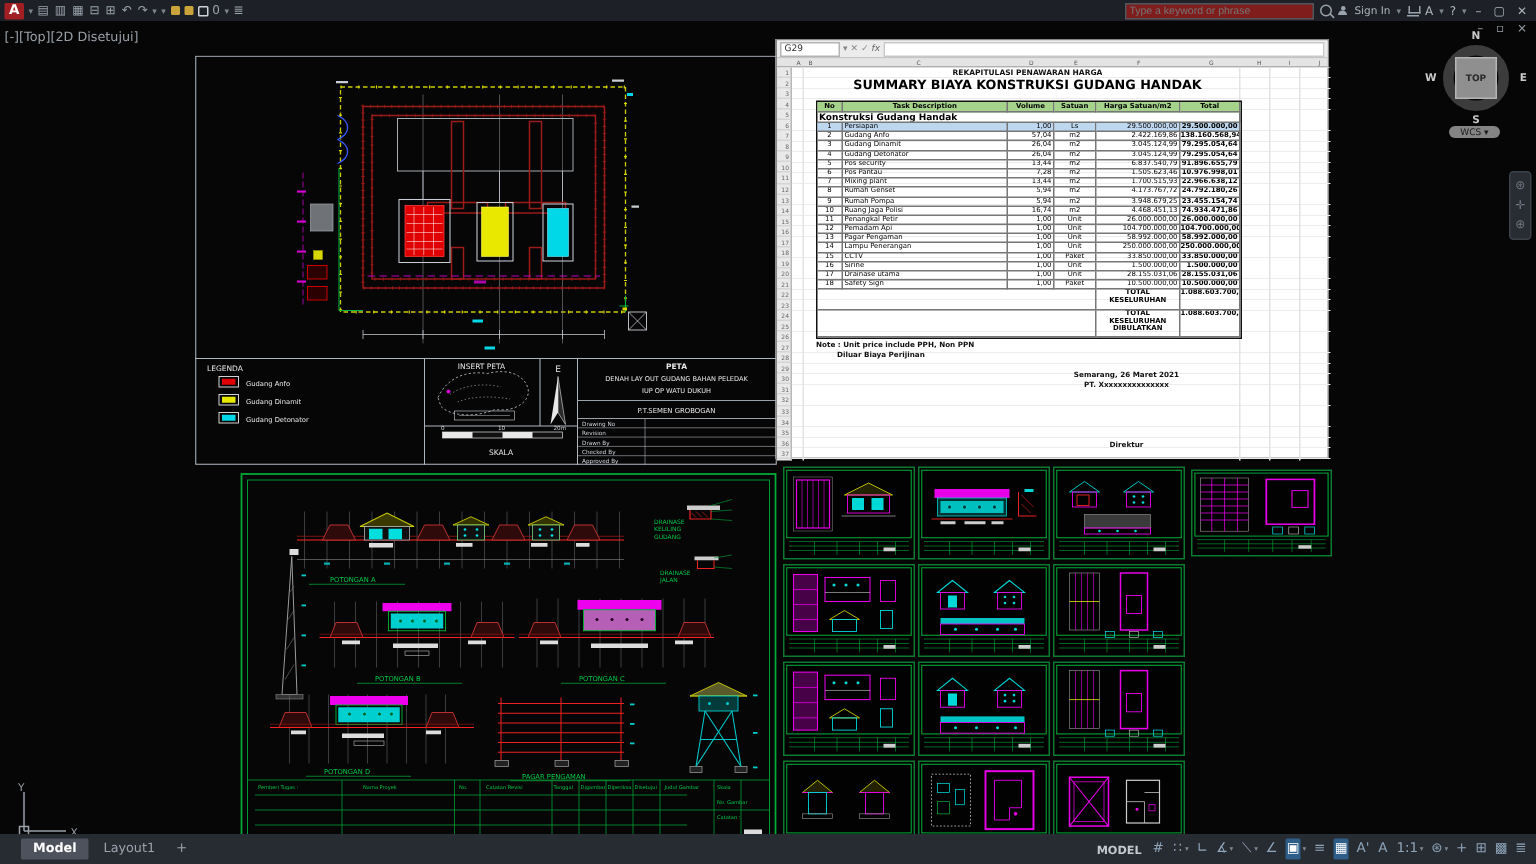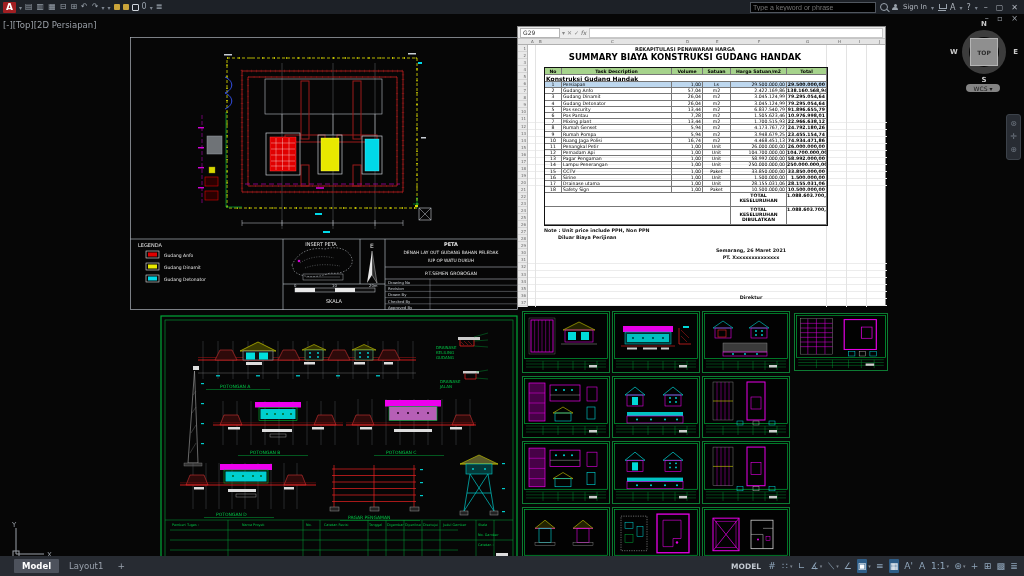--- a/index.html
+++ b/index.html
@@ -11,21 +11,21 @@
   .qat{display:flex;align-items:center;gap:3px;padding-left:3px;}
   .logo{width:13px;height:11px;background:#a11f22;color:#fff;font-weight:bold;font-size:9px;
     display:flex;align-items:center;justify-content:center;border-radius:1px;}
   .qi{color:#9aa3ad;font-size:8px;line-height:10px;}
   .caret{color:#7d858f;font-size:6px;}
   .chip{width:6px;height:6px;border-radius:1px;display:inline-block;}
   .chip.gold{background:#caa43a;}
   .chip.outline{background:transparent;border:1px solid #cfd4da;width:5px;height:5px;}
   .tb-title{position:absolute;left:0;right:0;text-align:center;font-size:8.5px;color:#cdd2d9;pointer-events:none;}
   .tb-right{margin-left:auto;display:flex;align-items:center;gap:4px;padding-right:4px;z-index:2;}
-  .searchbox{width:120px;height:9px;background:#000000;border:1px solid #50565e;color:#9097a0;
+  .searchbox{width:120px;height:9px;background:#7f1d1d;border:1px solid #50565e;color:#9097a0;
     font-size:7px;padding:0 2px;}
   .icon-mag{width:6px;height:6px;border:1px solid #9aa3ad;border-radius:50%;position:relative;display:inline-block;}
   .icon-mag::after{content:"";position:absolute;width:4px;height:1px;background:#9aa3ad;
     transform:rotate(45deg);right:-3px;bottom:-1px;}
   .icon-person{width:7px;height:7px;position:relative;display:inline-block;}
   .icon-person::before{content:"";position:absolute;left:2px;top:0;width:3px;height:3px;border-radius:50%;background:#9aa3ad;}
   .icon-person::after{content:"";position:absolute;left:0.5px;top:3.5px;width:6px;height:3px;border-radius:3px 3px 0 0;background:#9aa3ad;}
   .icon-cart{width:8px;height:6px;position:relative;display:inline-block;border-bottom:1px solid #9aa3ad;}
   .icon-cart::before{content:"";position:absolute;left:1px;top:0;width:6px;height:4px;border:1px solid #9aa3ad;border-top:none;}
   .winbtn{color:#aeb4bc;font-size:8px;padding:0 2px;}
@@ -152,21 +152,21 @@
       <span class="caret">▾</span>
       <span style="font-size:8px;color:#aeb4bc;">?</span>
       <span class="caret">▾</span>
       <span class="winbtn">–</span>
       <span class="winbtn">▢</span>
       <span class="winbtn">✕</span>
     </div>
   </header>
 
   <main class="canvas">
-    <div class="vp-label">[-][Top][2D Persiapan]</div>
+    <div class="vp-label">[-][Top][2D Disetujui]</div>
     <div class="doc-controls">–&nbsp;▫&nbsp;×</div>
 
     <div class="viewcube">
       <div class="vc-ring"></div>
       <div class="vc-face">TOP</div>
       <div class="vc-n">N</div>
       <div class="vc-s">S</div>
       <div class="vc-w">W</div>
       <div class="vc-e">E</div>
     </div>

